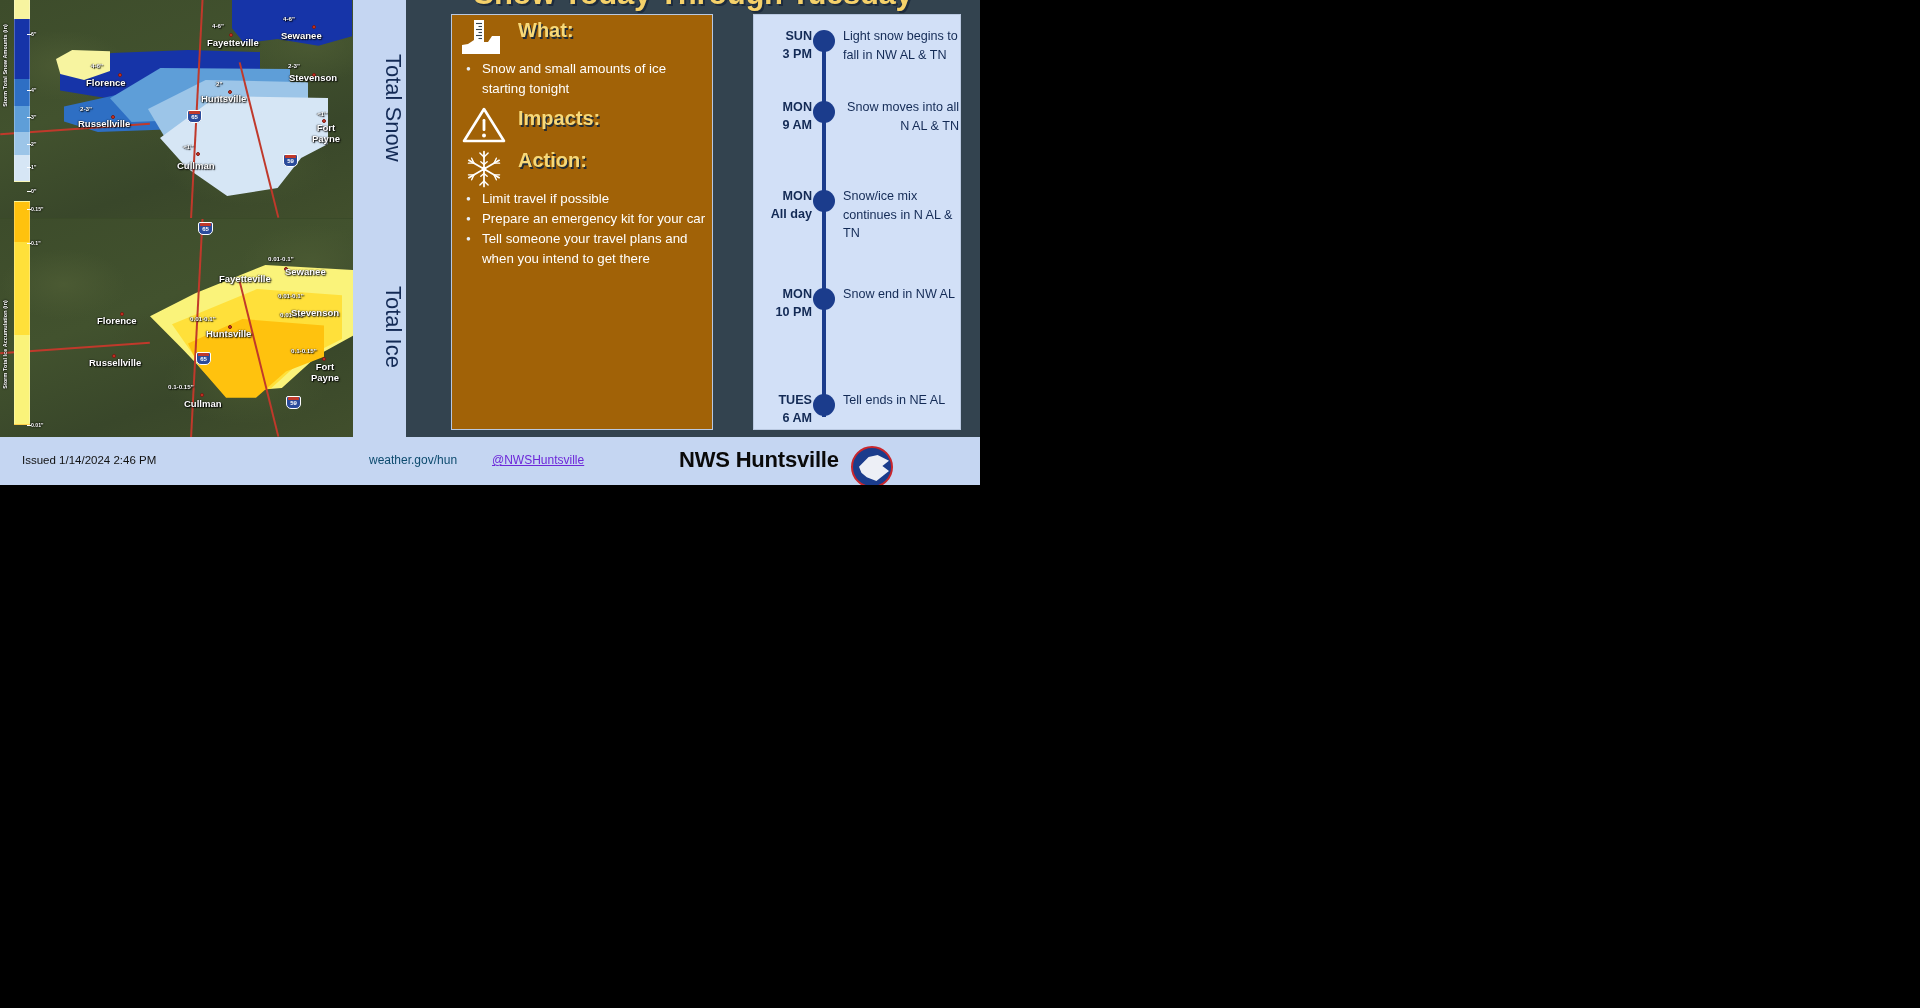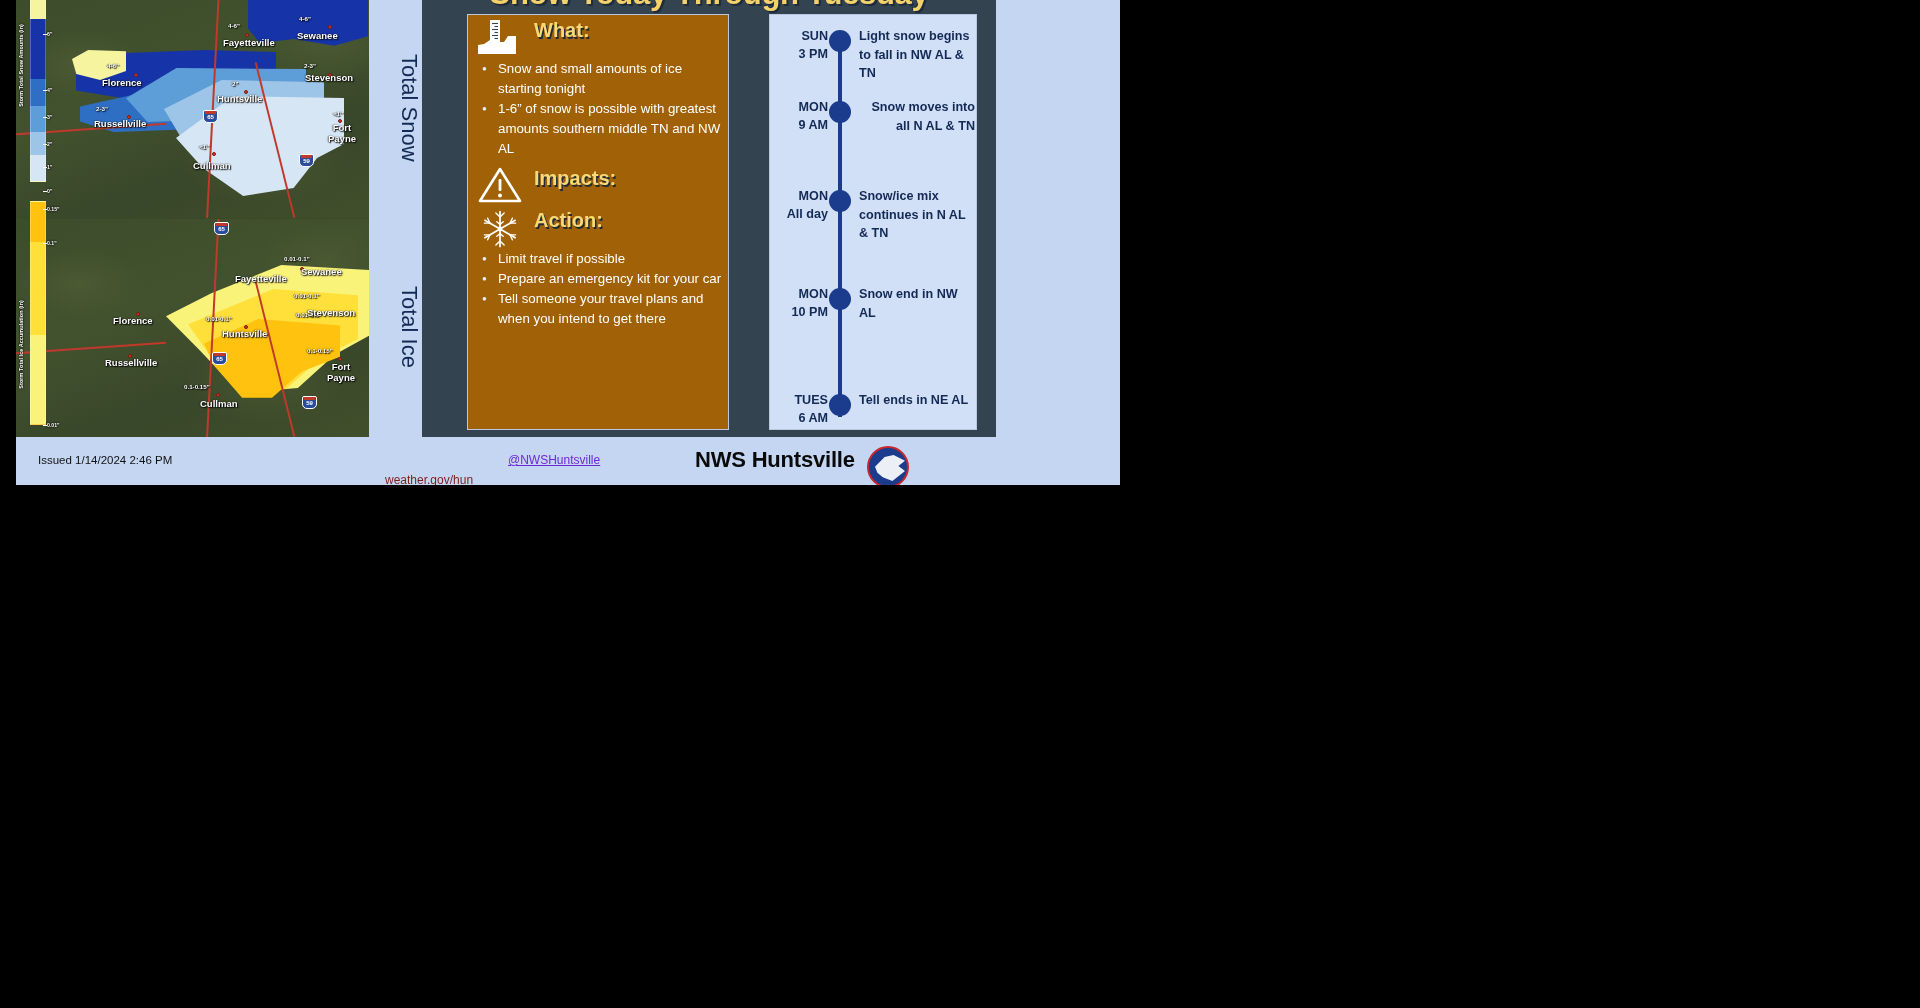--- a/index.html
+++ b/index.html
@@ -1,20 +1,20 @@
 <!DOCTYPE html>
 <html><head>
 <meta charset="utf-8">
 <style>
   * { margin:0; padding:0; box-sizing:border-box; }
   html,body { width:1920px; height:1008px; background:#000; overflow:hidden; }
   body { font-family:"Liberation Sans", sans-serif; }
 
   #graphic {
-    position:absolute; left:16px; top:0; width:1104px; height:485px;
+    position:absolute; left:0; top:0; width:980px; height:485px;
     background:#c5d6f2; overflow:hidden;
   }
 
   
   #maps {
     position:absolute; left:0; top:0; width:353px; height:437px;
     background:#3a4a28; overflow:hidden;
   }
   .map-half { position:absolute; left:0; width:353px; height:218px; overflow:hidden; }
   #map-snow { top:0; }
@@ -151,35 +151,35 @@
   .tl-when {
     position:absolute; left:0; width:58px; text-align:right;
     color:#132a55; font-size:12.6px; font-weight:bold; line-height:18px;
   }
   .tl-dot {
     position:absolute; left:59px; width:22px; height:22px;
     background:#1b3c8c; border-radius:50%;
   }
   .tl-what {
     position:absolute; left:89px; width:116px;
-    color:#132a55; font-size:12.6px; font-weight:bold; line-height:18.5px;
+    color:#132a55; font-size:12.6px; font-weight:normal; line-height:18.5px;
   }
 
   
   #footer {
     position:absolute; left:0; top:437px; width:980px; height:48px;
     background:#c5d6f2;
   }
   #issued {
     position:absolute; left:22px; top:17px;
     color:#111; font-size:11.5px;
   }
   #web {
     position:absolute; left:369px; top:16px;
-    color:#7f1d1d; font-size:12px;margin-top:20px;
+    color:#0c4a6e; font-size:12px;
   }
   #twitter {
     position:absolute; left:492px; top:16px;
     color:#6d28d9; font-size:12px;text-decoration:underline;
   }
   #nwsname {
     position:absolute; left:679px; top:10px;
     color:#0a0a0a; font-size:22px; font-weight:bold; letter-spacing:-0.2px;
   }
   #noaa {
@@ -350,21 +350,20 @@
             <line x1="16" y1="18.5" x2="22" y2="18.5"></line>
             <line x1="18.5" y1="21.5" x2="22" y2="21.5"></line>
           </g>
           <path d="M2,28 L2,37 L40,37 L40,19 L32,19 L28,25 L18,25 L14,23 L8,27 Z" fill="#fff"></path>
         </svg>
       </span>
       <span class="sec-title">What:</span>
     </div>
     <ul class="bul">
       <li>Snow and small amounts of ice starting tonight</li>
-      <li>1-6” of snow is possible with greatest amounts southern middle TN and NW AL</li>
     </ul>
 
     <div class="sec-head" style="height:42px;">
       <span class="sec-icon" style="top:0;">
         <svg viewBox="0 0 48 40" width="48" height="40">
           <path d="M24,4 L44,36 L4,36 Z" fill="none" stroke="#fff" stroke-width="2.6" stroke-linejoin="round"></path>
           <rect x="22.6" y="14" width="2.8" height="12" rx="1.2" fill="#fff"></rect>
           <circle cx="24" cy="30.5" r="2" fill="#fff"></circle>
         </svg>
       </span>

